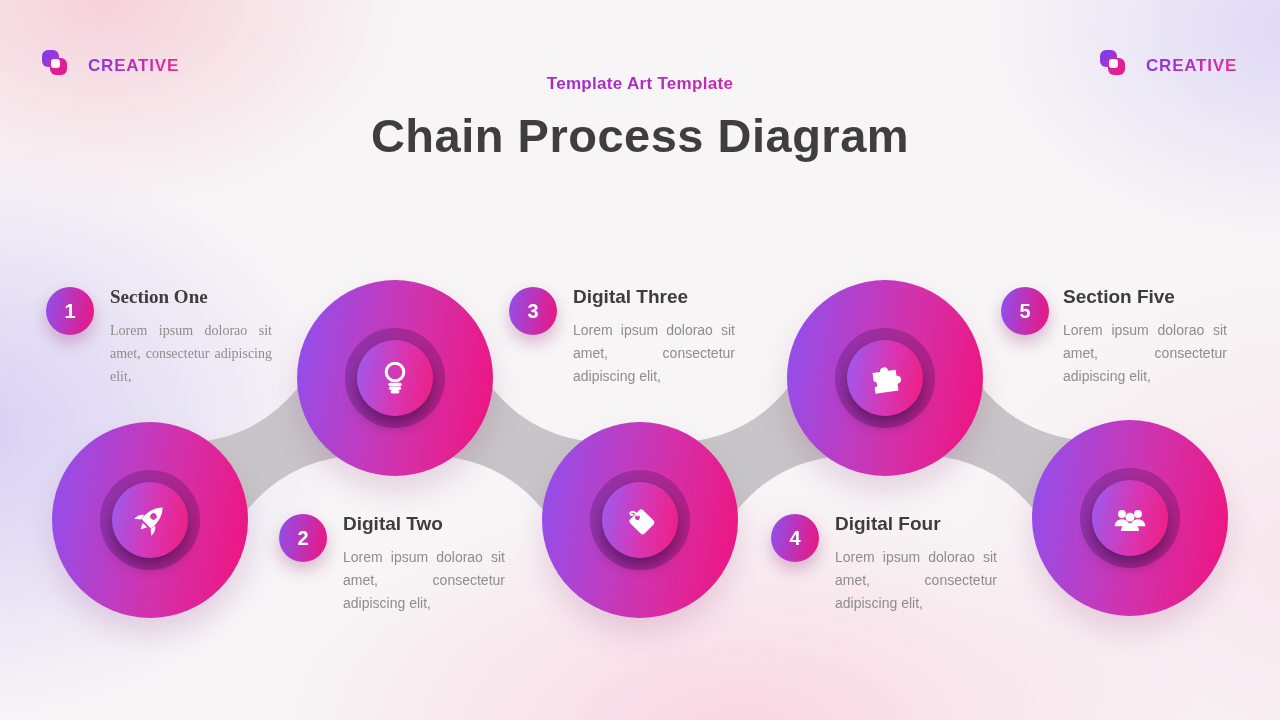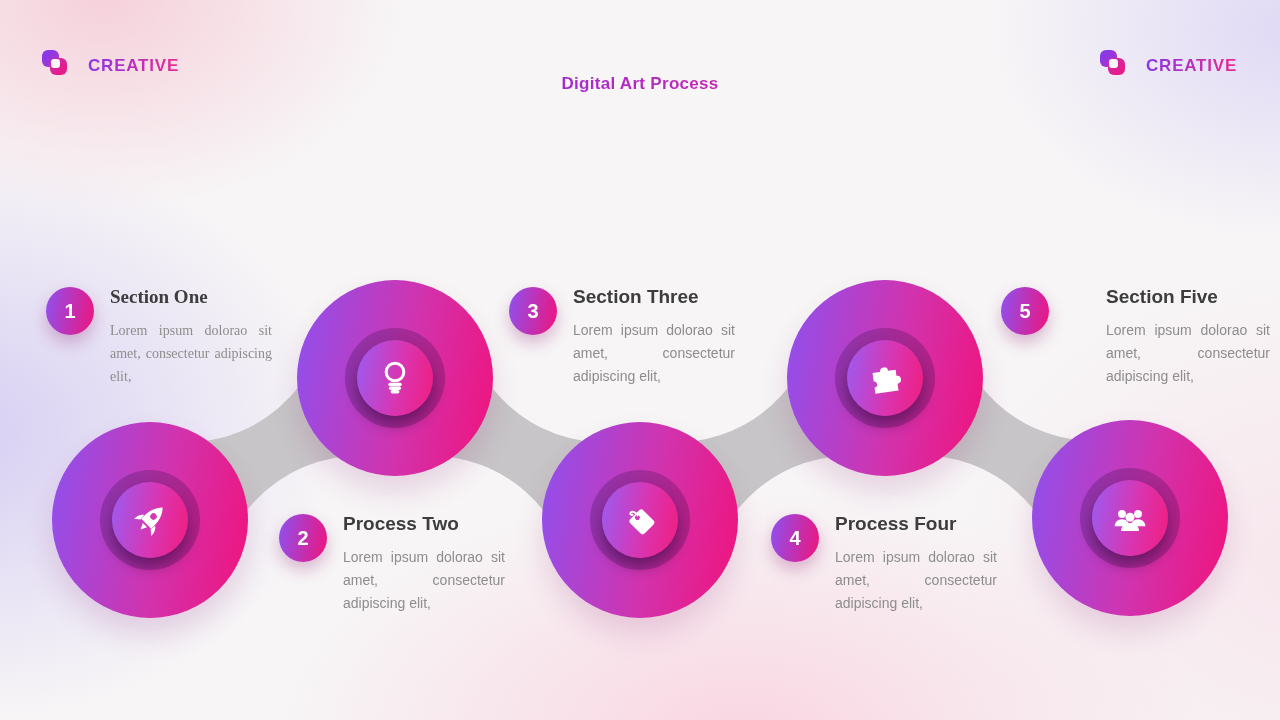--- a/index.html
+++ b/index.html
@@ -71,21 +71,22 @@
   </div>
   <div class="logo right">
     <span class="logo-icon">
       <span class="sq back"></span>
         <span class="sq front"></span>
         <span class="sq hole"></span>
     </span>
     <span class="logo-text">CREATIVE</span>
   </div>
 
-  <div class="kicker">Digital Art Process</div>
+  <div class="kicker">Template Art Template</div>
+  <div class="title">Chain Process Diagram</div>
 
   <svg class="links" width="1280" height="720">
     <g fill="#c7c5c7">
       <path transform="translate(272.5 449) rotate(-30.1)" d="M-115 -78 Q0 18 115 -78 L115 78 Q0 -18 -115 78 Z"></path>
       <path transform="translate(517.5 449) rotate(30.1)" d="M-115 -78 Q0 18 115 -78 L115 78 Q0 -18 -115 78 Z"></path>
       <path transform="translate(762.5 449) rotate(-30.1)" d="M-115 -78 Q0 18 115 -78 L115 78 Q0 -18 -115 78 Z"></path>
       <path transform="translate(1007.5 448) rotate(29.8)" d="M-115 -78 Q0 18 115 -78 L115 78 Q0 -18 -115 78 Z"></path>
     </g>
   </svg>
 
@@ -159,41 +160,41 @@
   </div>
   <div class="sec" style="left:110px; top:286px;font-family:Liberation Serif, serif;">
     <h3>Section One</h3>
     <p>Lorem ipsum dolorao sit amet, consectetur adipiscing elit,</p>
   </div>
 
   <div class="badge" style="left:279px; top:514px;">
     <span>2</span>
   </div>
   <div class="sec" style="left:343px; top:513px;">
-    <h3>Process Two</h3>
+    <h3>Digital Two</h3>
     <p>Lorem ipsum dolorao sit amet, consectetur adipiscing elit,</p>
   </div>
 
   <div class="badge" style="left:509px; top:287px;">
     <span>3</span>
   </div>
   <div class="sec" style="left:573px; top:286px;">
-    <h3>Section Three</h3>
+    <h3>Digital Three</h3>
     <p>Lorem ipsum dolorao sit amet, consectetur adipiscing elit,</p>
   </div>
 
   <div class="badge" style="left:771px; top:514px;">
     <span>4</span>
   </div>
   <div class="sec" style="left:835px; top:513px;">
-    <h3>Process Four</h3>
+    <h3>Digital Four</h3>
     <p>Lorem ipsum dolorao sit amet, consectetur adipiscing elit,</p>
   </div>
 
   <div class="badge" style="left:1001px; top:287px;">
     <span>5</span>
   </div>
-  <div class="sec" style="left:1063px; top:286px; width:164px;margin-left:43px;">
+  <div class="sec" style="left:1063px; top:286px; width:164px;">
     <h3>Section Five</h3>
     <p>Lorem ipsum dolorao sit amet, consectetur adipiscing elit,</p>
   </div>
 
 </div>
 
 </body></html>

